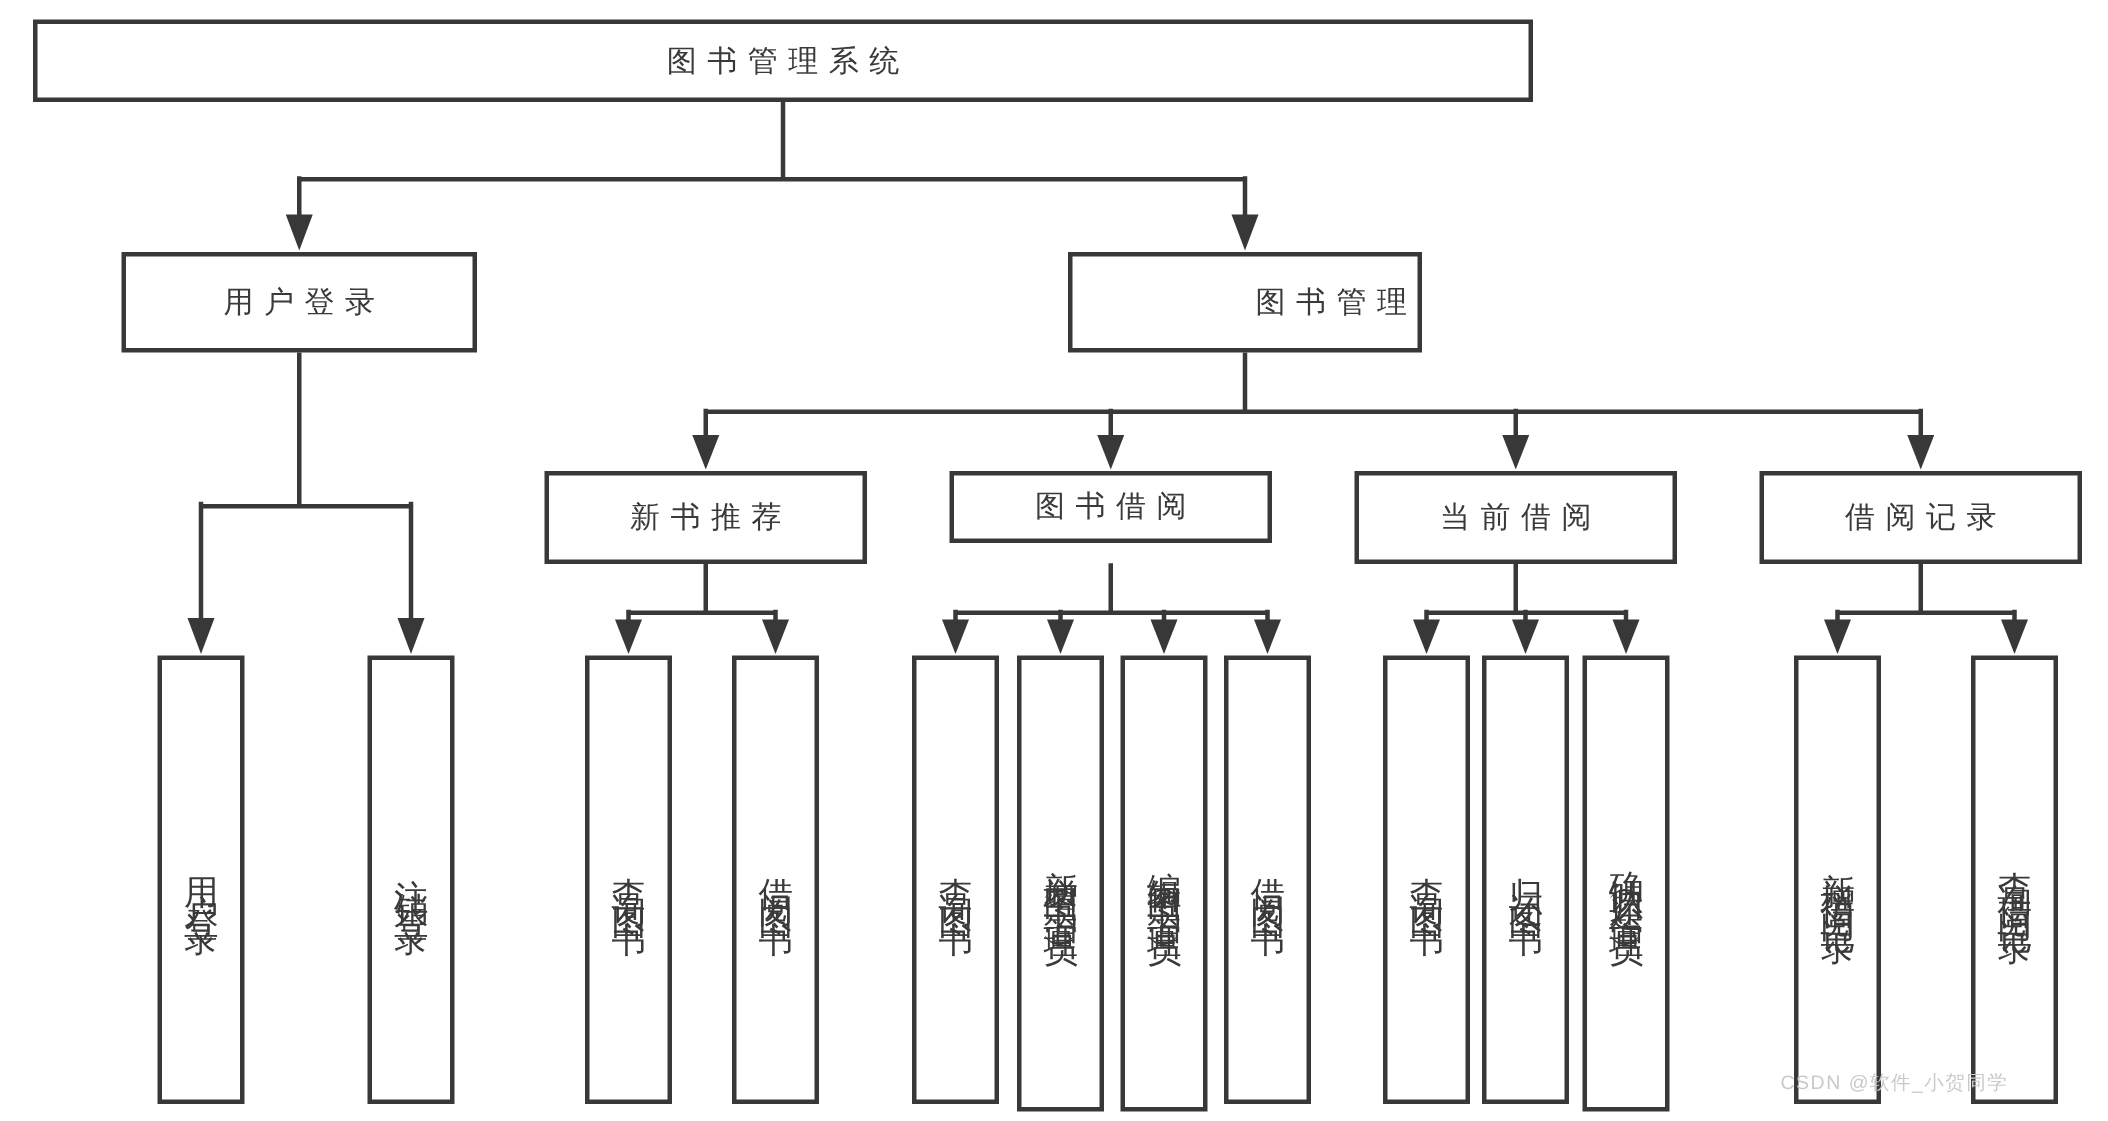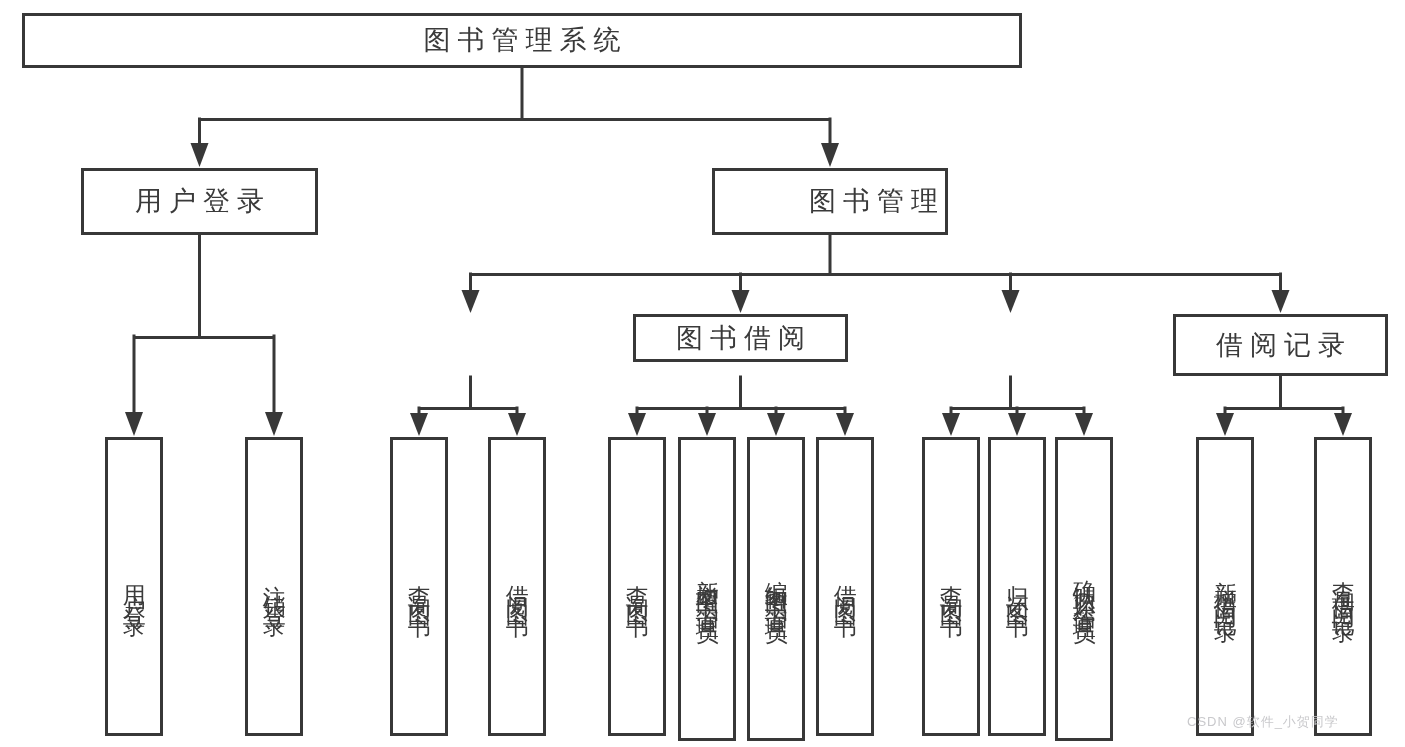--- a/index.html
+++ b/index.html
@@ -20,21 +20,21 @@
   .box{
     position:absolute;
     box-sizing:border-box;
     border:3px solid var(--line);
     background:#ffffff;
     display:flex;align-items:center;justify-content:center;
     z-index:1;
   }
   .h-label{
     color:var(--text);
-    font-size:27px;
+    font-size:20px;
     letter-spacing:7px;
     text-indent:7px;
     white-space:nowrap;
     line-height:1;
   }
   .v-label{
     color:var(--text);
     font-size:23px;
     writing-mode:vertical-rl;
     text-orientation:mixed;
@@ -111,22 +111,28 @@
     <span class="h-label">图书管理系统</span>
   </div>
 
   <div class="box" style="left:81px;top:168px;width:237px;height:67px;">
     <span class="h-label">用户登录</span>
   </div>
   <div class="box" style="left:712px;top:168px;width:236px;height:67px;justify-content:flex-end;">
     <span class="h-label">图书管理</span>
   </div>
 
+  <div class="box" style="left:363px;top:314px;width:215px;height:62px;">
+    <span class="h-label">新书推荐</span>
+  </div>
   <div class="box" style="left:633px;top:314px;width:215px;height:48px;">
     <span class="h-label">图书借阅</span>
+  </div>
+  <div class="box" style="left:903px;top:314px;width:215px;height:62px;">
+    <span class="h-label">当前借阅</span>
   </div>
   <div class="box" style="left:1173px;top:314px;width:215px;height:62px;">
     <span class="h-label">借阅记录</span>
   </div>
 
   <div class="box" style="left:105px;top:437px;width:58px;height:299px;">
     <span class="v-label ls4">用户登录</span>
   </div>
   <div class="box" style="left:245px;top:437px;width:58px;height:299px;">
     <span class="v-label ls4">注销登录</span>

